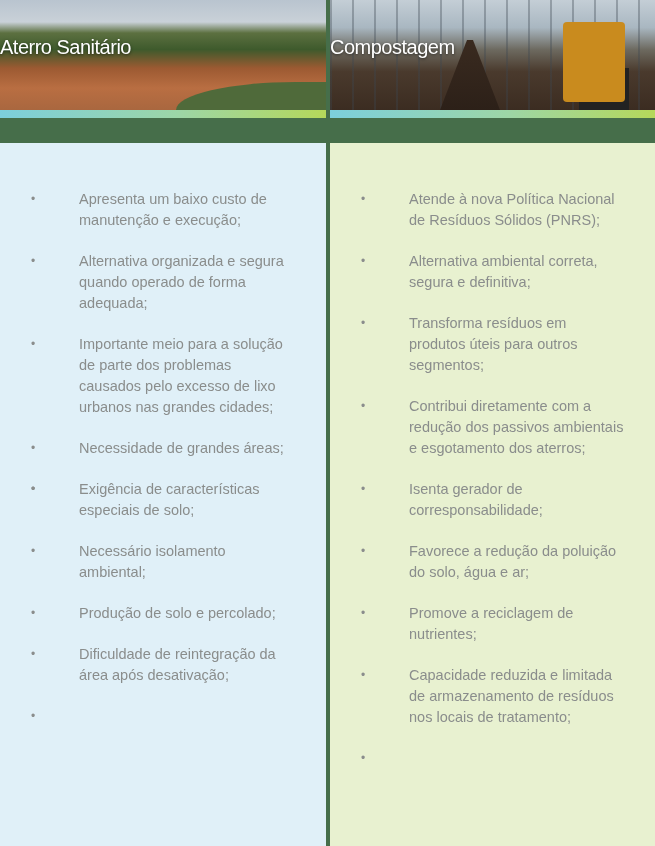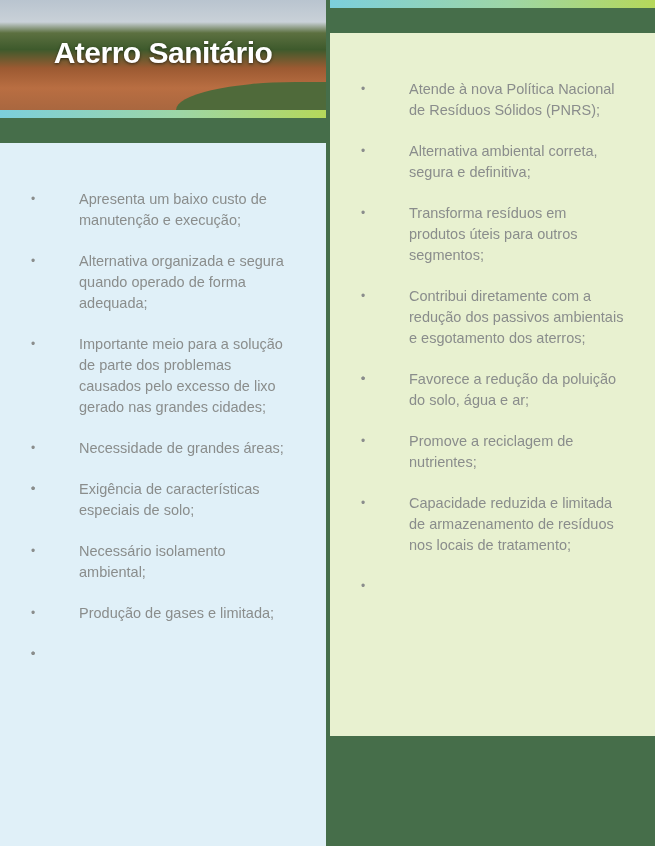--- a/index.html
+++ b/index.html
@@ -24,23 +24,23 @@
   }
   .banner.compost::before {
     content:""; position:absolute; left:110px; bottom:0; width:60px; height:70px;
     background:linear-gradient(180deg,#3a2b20,#2c2018); clip-path:polygon(45% 0,55% 0,100% 100%,0 100%);
   }
   .banner.compost::after {
     content:""; position:absolute; right:30px; top:22px; width:62px; height:80px;
     background:#c98b1e; border-radius:4px;
     box-shadow: 10px 40px 0 -6px #222;
   }
-  .banner-title { position:absolute; left:0; right:0; top:36px; text-align:center;
-    color:#fff; font-size:30px; letter-spacing:-0.5px; z-index:2;
-    text-shadow:0 1px 3px rgba(0,0,0,.55);font-weight:bold; }
+  .banner-title { position:absolute; left:0; right:0; top:36px; 
+    color:#fff; font-size:20px; letter-spacing:-0.5px; z-index:2;
+    text-shadow:0 1px 3px rgba(0,0,0,.55); }
   .gradbar { height:8px; background:linear-gradient(90deg,#7ccfdc 0%,#9dd6a6 55%,#b5d85a 100%); }
   .band { height:25px; background:#466e4a; }
   .panel { height:703px; box-sizing:border-box; padding-top:46px; }
   .left .panel { background:#e0f0f8; }
   .right .panel { background:#e8f1d0; }
   ul.items { list-style:none; margin:0; padding:0; }
   ul.items li { position:relative; padding-left:79px; padding-right:30px;
     color:#8a8d8c; font-size:14.5px; line-height:21px; margin-bottom:20px; }
   .bullet { position:absolute; left:31px; top:0; color:#8a8d8c; font-size:12px; }
 </style>
@@ -50,41 +50,44 @@
 <div class="col left">
   <div class="banner landfill">
     <div class="banner-title">Aterro Sanitário</div>
   </div>
   <div class="gradbar"></div>
   <div class="band"></div>
   <div class="panel">
     <ul class="items">
       <li><span class="bullet">•</span><span>Apresenta um baixo custo de manutenção e execução;</span></li>
       <li><span class="bullet">•</span><span>Alternativa organizada e segura quando operado de forma adequada;</span></li>
-      <li><span class="bullet">•</span><span>Importante meio para a solução de parte dos problemas causados pelo excesso de lixo gerado nas grandes cidades;</span></li>
+      <li><span class="bullet">•</span><span>Importante meio para a solução de parte dos problemas causados pelo excesso de lixo urbanos nas grandes cidades;</span></li>
       <li><span class="bullet">•</span><span>Necessidade de grandes áreas;</span></li>
       <li><span class="bullet">•</span></li>
       <li><span class="bullet">•</span><span>Exigência de características especiais de solo;</span></li>
       <li><span class="bullet">•</span><span>Necessário isolamento ambiental;</span></li>
-      <li><span class="bullet">•</span><span>Produção de gases e limitada;</span></li>
-      <li><span class="bullet">•</span></li>
+      <li><span class="bullet">•</span><span>Produção de solo e percolado;</span></li>
+      <li><span class="bullet">•</span><span>Dificuldade de reintegração da área após desativação;</span></li>
       <li><span class="bullet">•</span></li>
     </ul>
   </div>
 </div>
 
 <div class="col right">
+  <div class="banner compost">
+    <div class="banner-title">Compostagem</div>
+  </div>
   <div class="gradbar"></div>
   <div class="band"></div>
   <div class="panel">
     <ul class="items">
       <li><span class="bullet">•</span><span>Atende à nova Política Nacional de Resíduos Sólidos (PNRS);</span></li>
       <li><span class="bullet">•</span><span>Alternativa ambiental correta, segura e definitiva;</span></li>
       <li><span class="bullet">•</span><span>Transforma resíduos em produtos úteis para outros segmentos;</span></li>
       <li><span class="bullet">•</span><span>Contribui diretamente com a redução dos passivos ambientais e esgotamento dos aterros;</span></li>
-      <li><span class="bullet">•</span></li>
+      <li><span class="bullet">•</span><span>Isenta gerador de corresponsabilidade;</span></li>
       <li><span class="bullet">•</span><span>Favorece a redução da poluição do solo, água e ar;</span></li>
       <li><span class="bullet">•</span><span>Promove a reciclagem de nutrientes;</span></li>
       <li><span class="bullet">•</span><span>Capacidade reduzida e limitada de armazenamento de resíduos nos locais de tratamento;</span></li>
       <li><span class="bullet">•</span></li>
     </ul>
   </div>
 </div>
 
 </body></html>

